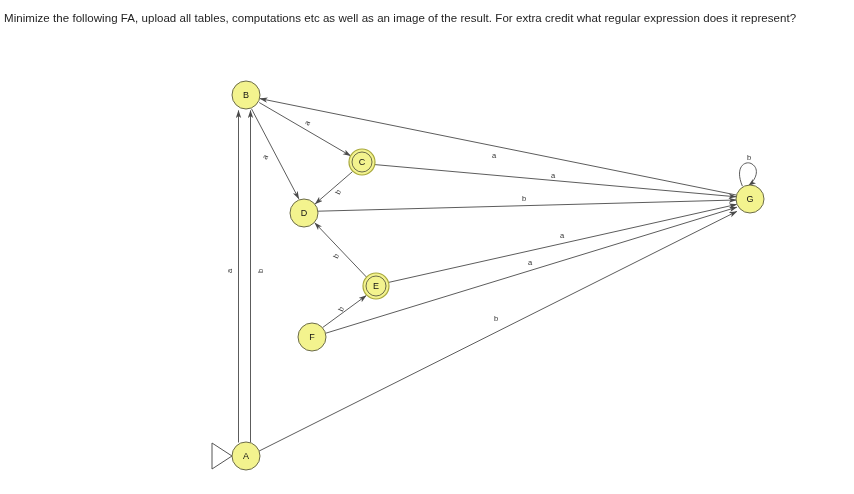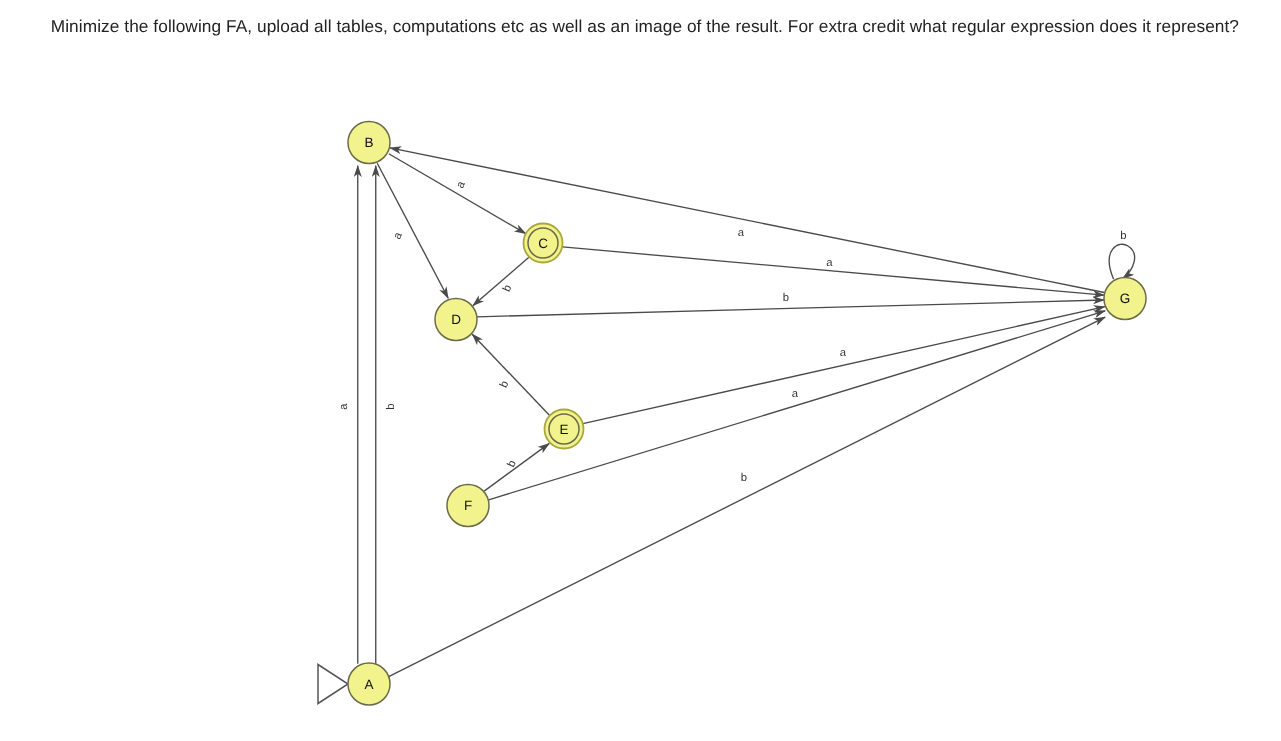--- a/index.html
+++ b/index.html
@@ -10,28 +10,27 @@
   body {
     width: 854px;
     height: 494px;
     font-family: "Liberation Sans", sans-serif;
     color: #1a1a1a;
     position: relative;
     overflow: hidden;
   }
   #question-text {
     position: absolute;
-    left: 26px;
+    left: 4px;
     top: 10px;
     width: 800px;
     font-size: 11.5px;
     line-height: 16px;
     color: #222222;
     letter-spacing: 0.05px;
-    text-align: right;
   }
   #fa-diagram {
     position: absolute;
     left: 0;
     top: 52px;
     width: 854px;
     height: 442px;
   }
   .node-circle {
     fill: #f3f38e;

